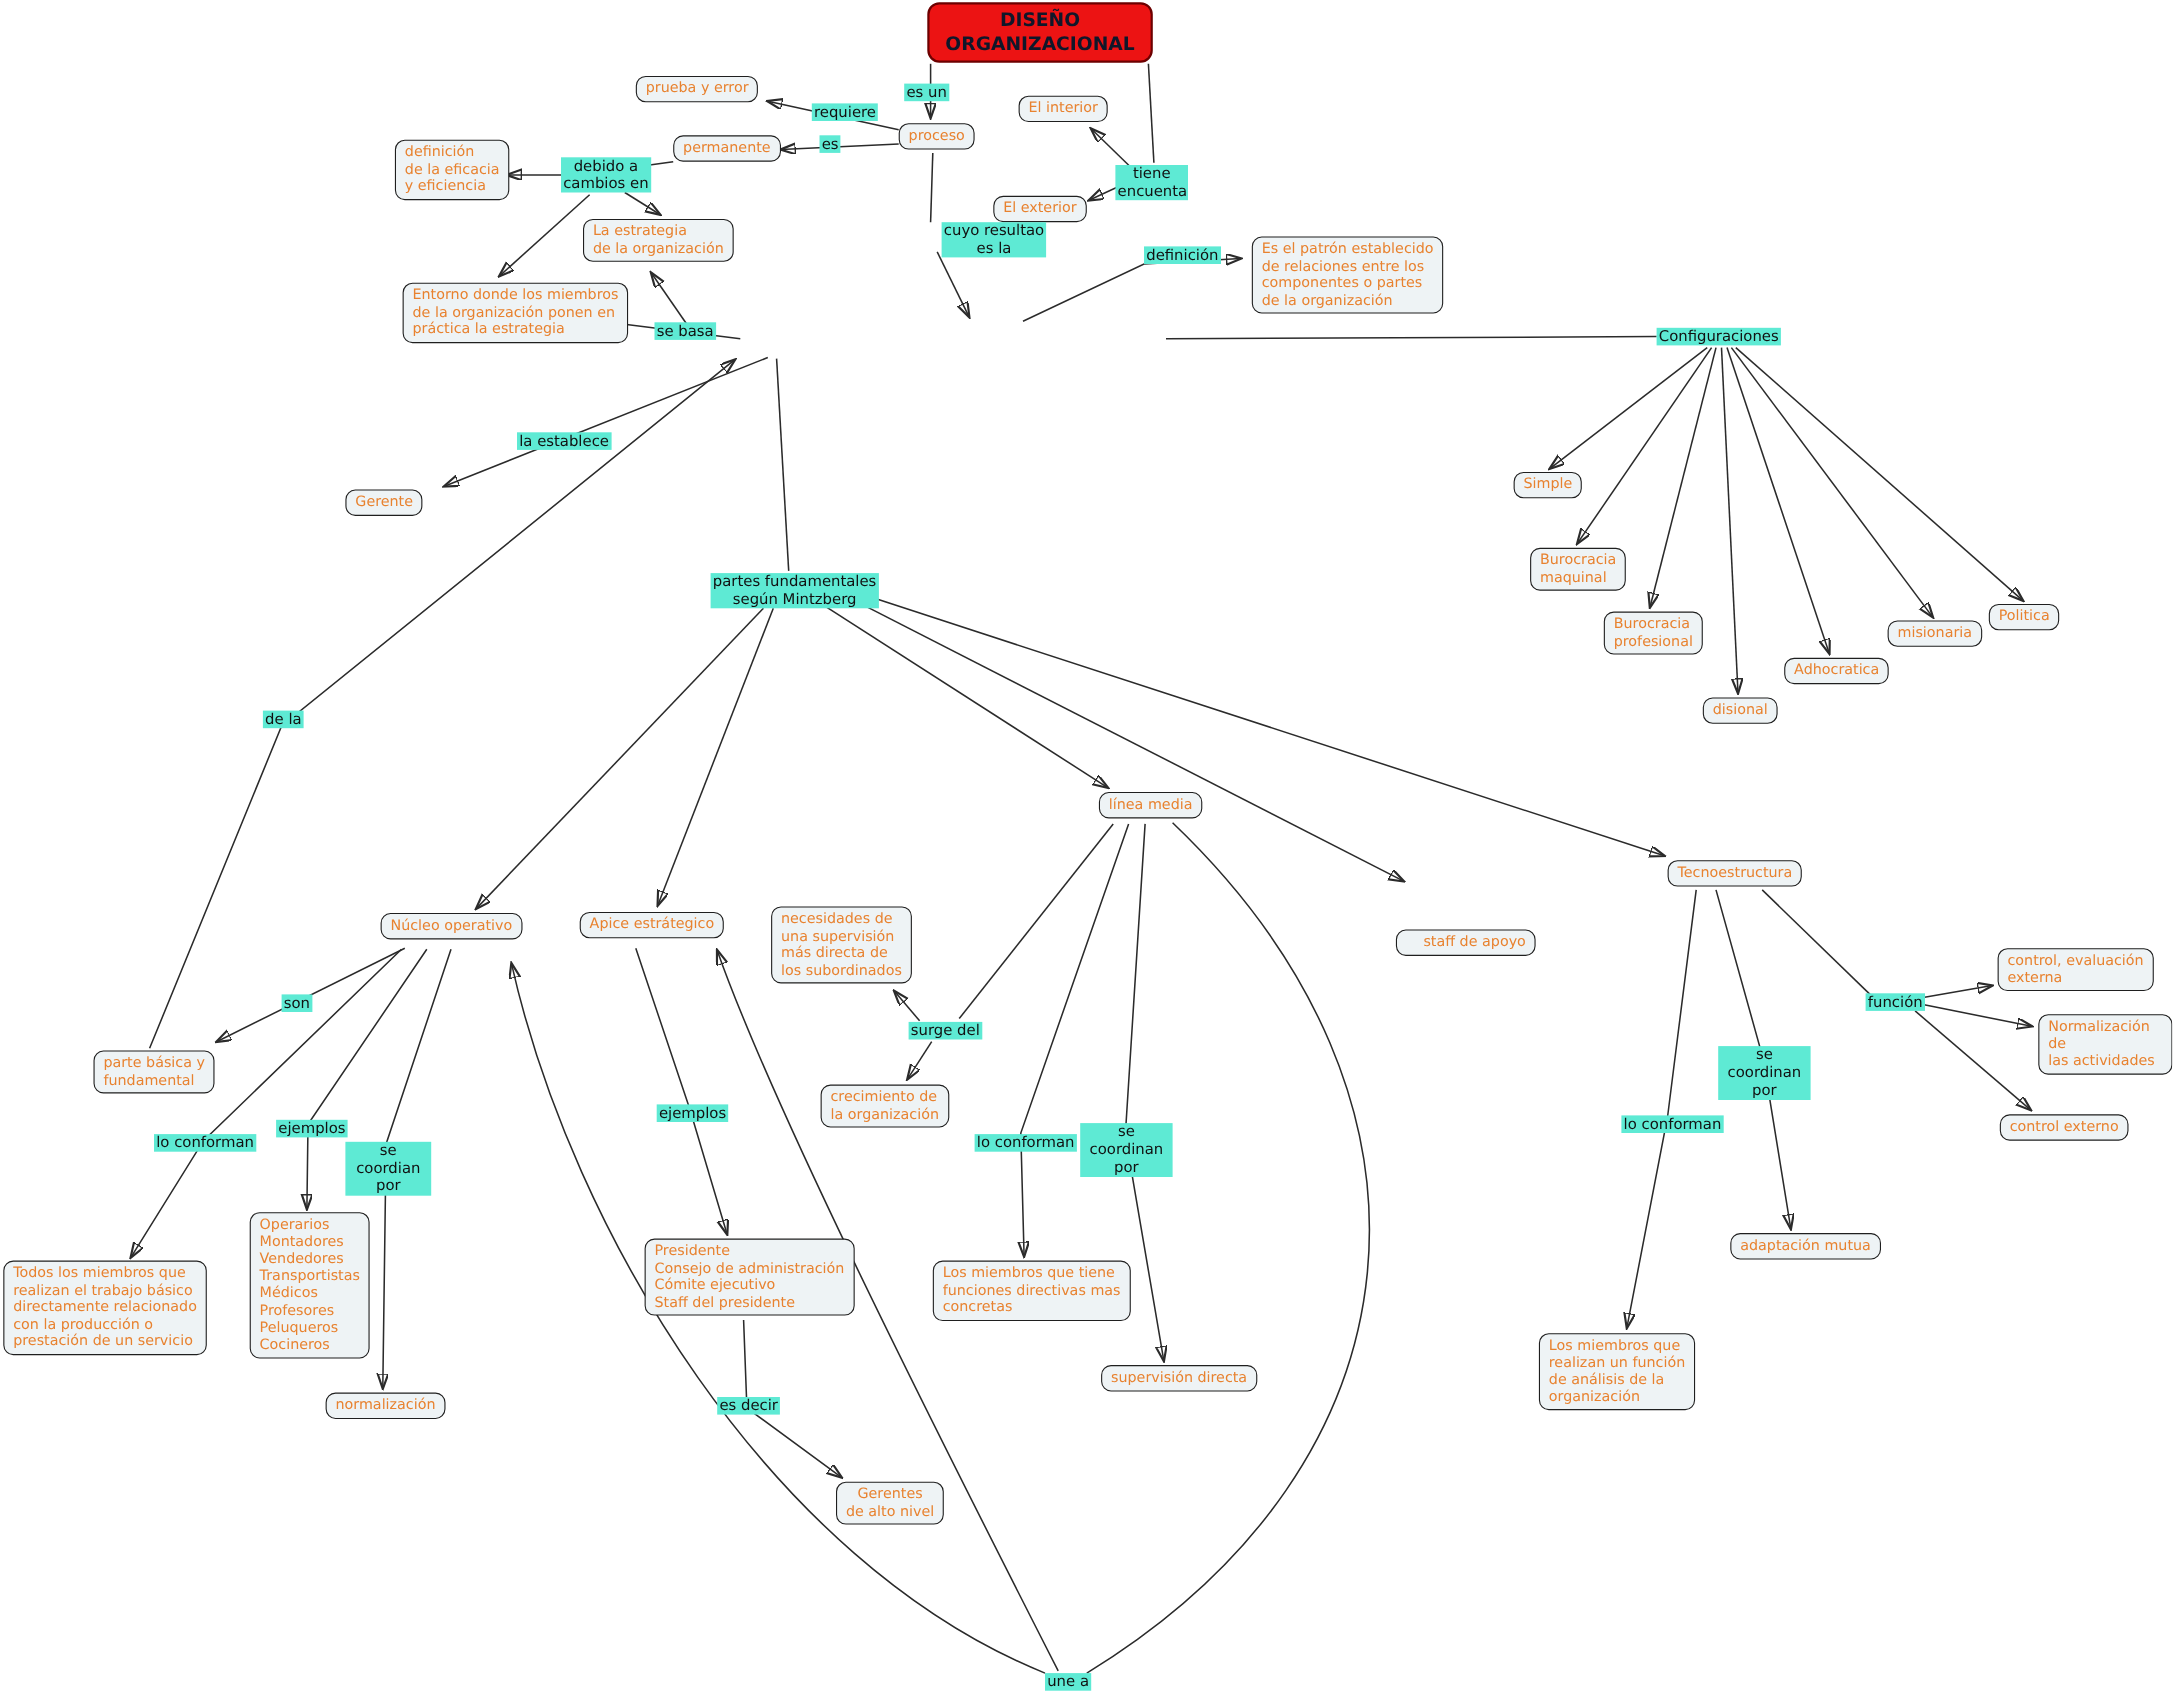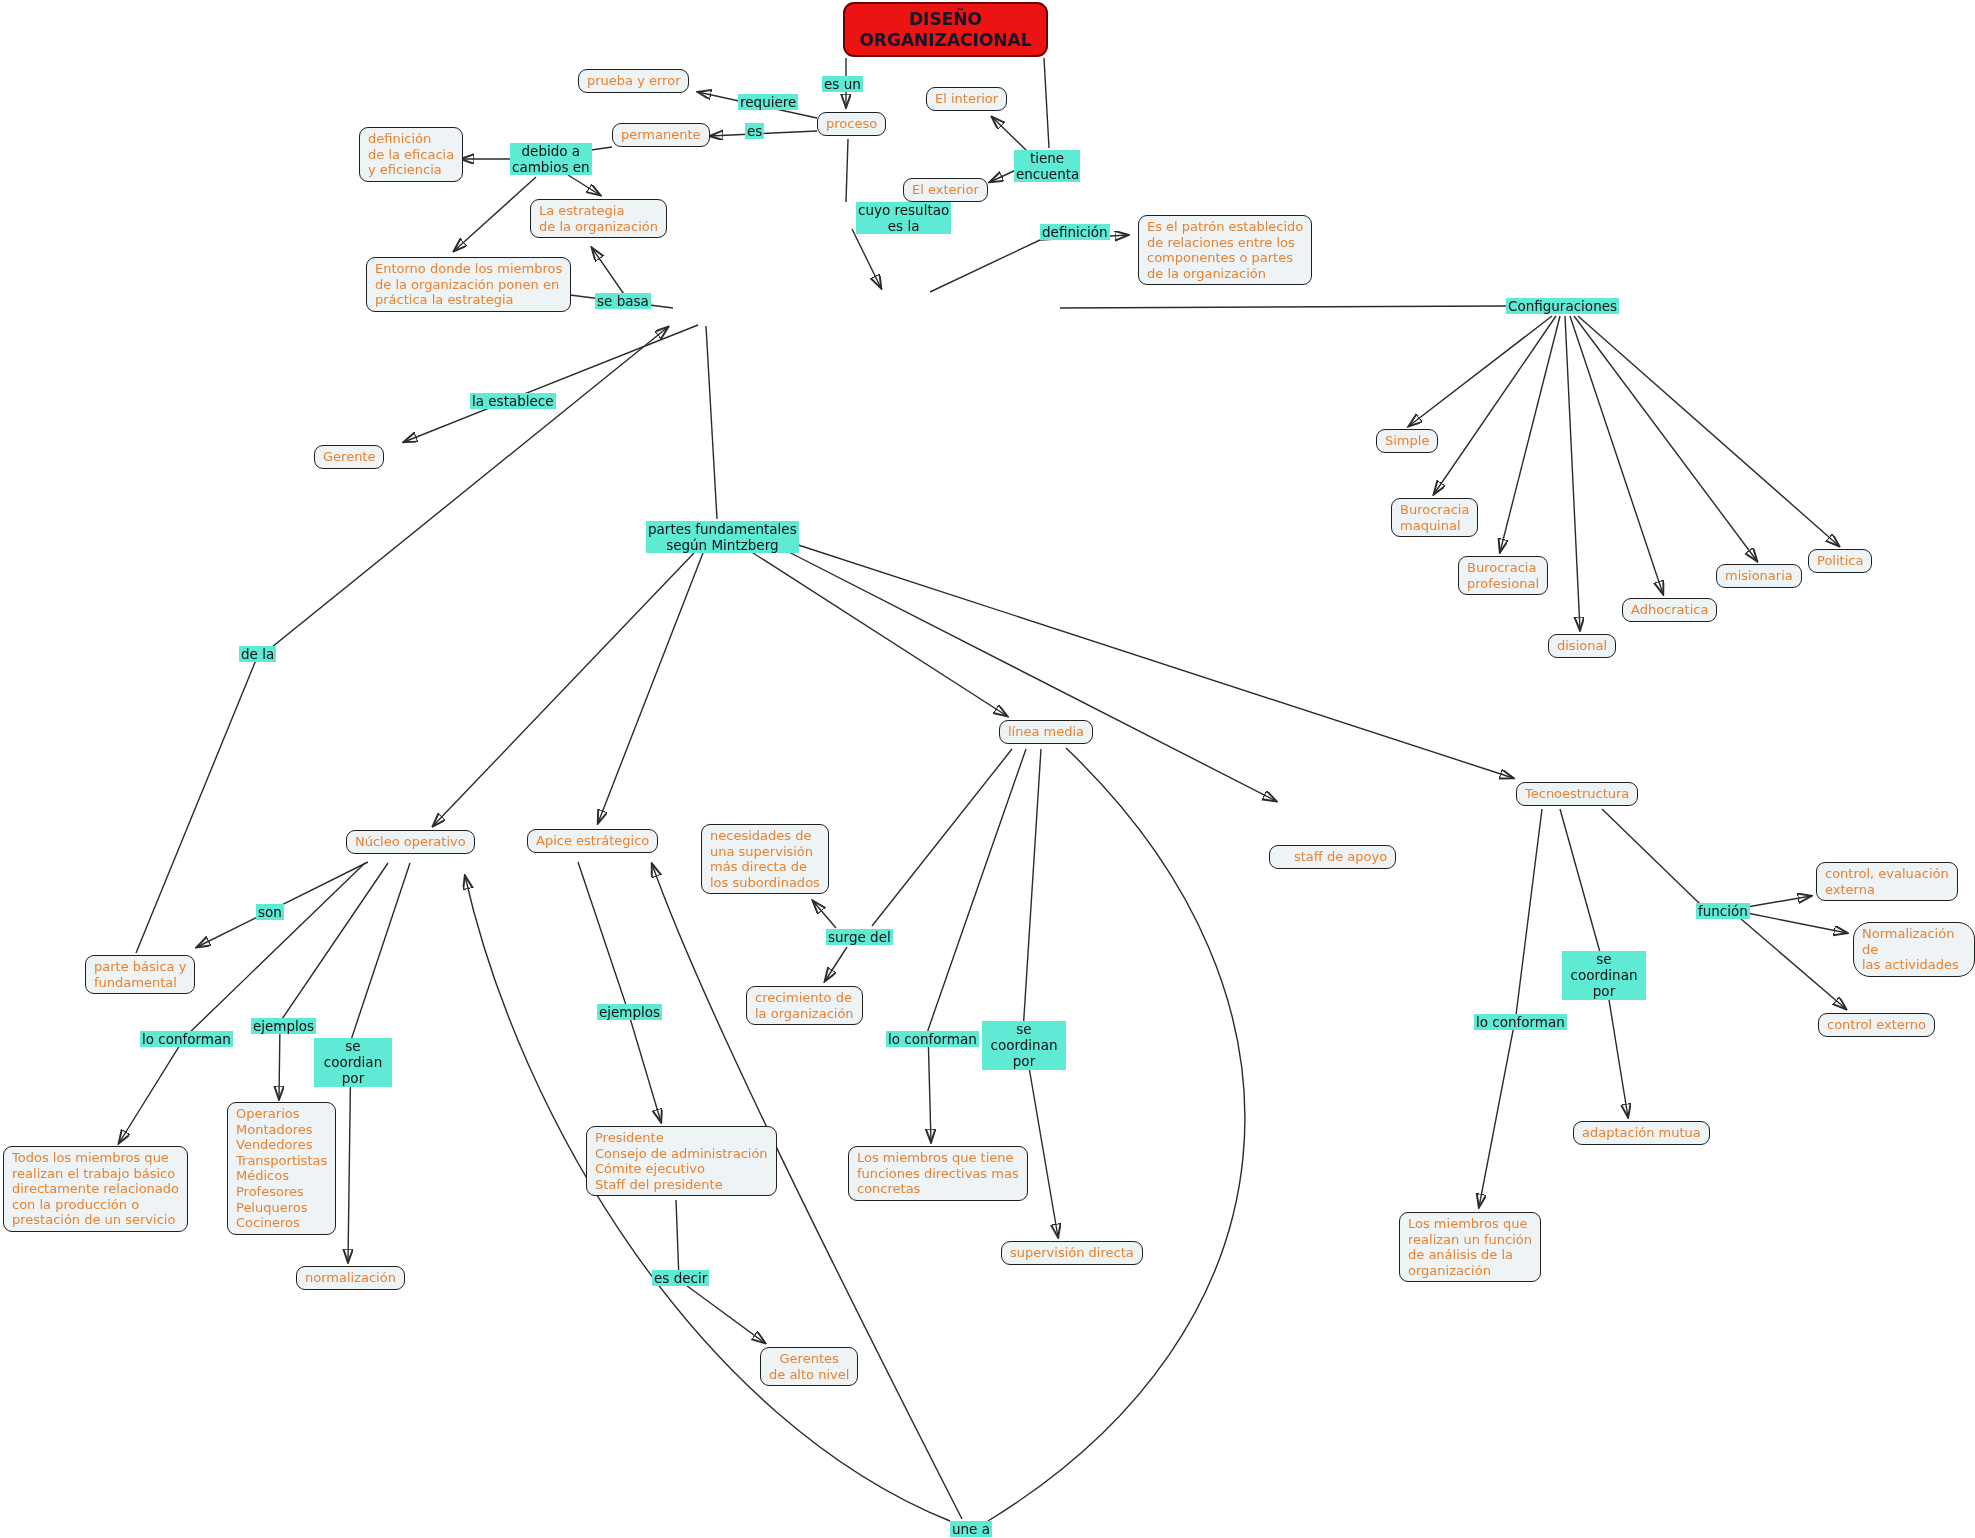--- a/index.html
+++ b/index.html
@@ -132,21 +132,21 @@
   <div class="node" style="left:701px;top:824px;">necesidades de
 una supervisión
 más directa de
 los subordinados</div>
   <div class="node" style="left:1269px;top:845px;padding-left:24px;">staff de apoyo</div>
   <div class="node" style="left:1516px;top:782px;">Tecnoestructura</div>
   <div class="node" style="left:746px;top:986px;">crecimiento de
 la organización</div>
   <div class="node" style="left:1816px;top:862px;">control, evaluación
 externa</div>
-  <div class="node" style="left:1853px;top:922px;border-radius:17px;">Normalización de
+  <div class="node" style="left:1853px;top:922px;">Normalización de
 las actividades</div>
   <div class="node" style="left:1818px;top:1013px;">control externo</div>
   <div class="node" style="left:85px;top:955px;">parte básica y
 fundamental</div>
   <div class="node" style="left:227px;top:1102px;">Operarios
 Montadores
 Vendedores
 Transportistas
 Médicos
 Profesores

